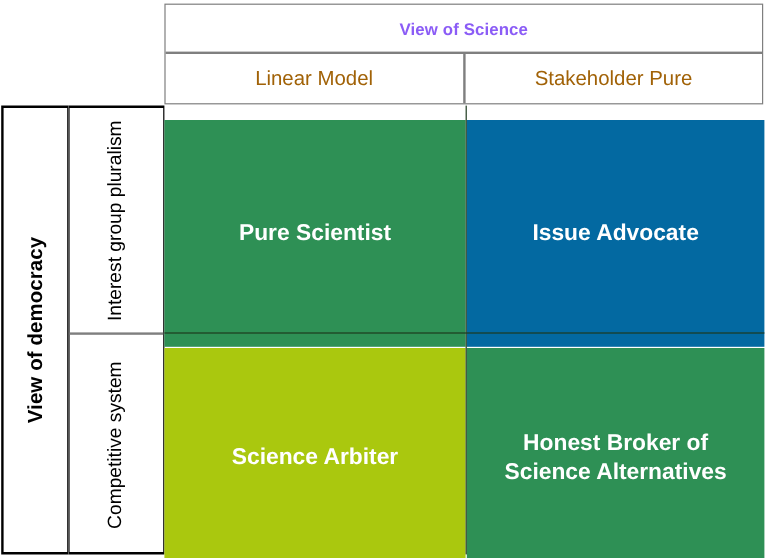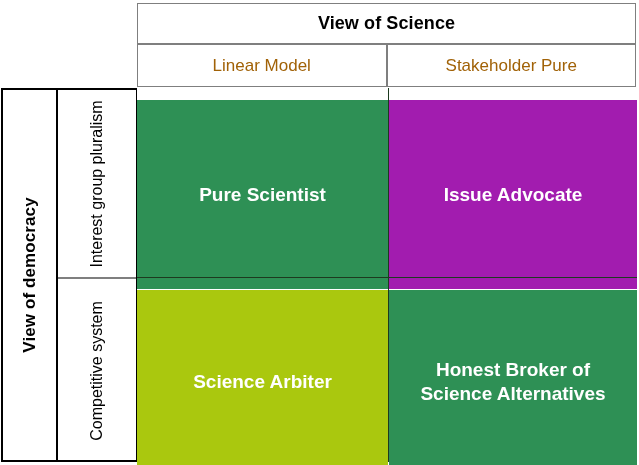--- a/index.html
+++ b/index.html
@@ -35,23 +35,23 @@
   }
   .col-header-top {
     height: 41px;
     border-bottom: 2px solid #7f7f7f;
     box-sizing: border-box;
     display: flex;
     align-items: center;
     justify-content: center;
   }
   .col-header-top-label {
-    font-size: 18px;
+    font-size: 14px;
     font-weight: bold;
-    color: #000000;
+    color: #8b5cf6;
     letter-spacing: 0.1px;
   }
   .col-header-bottom {
     height: 41px;
     display: flex;
     box-sizing: border-box;
   }
   .col-header-cell {
     flex: 1 1 0;
     display: flex;
@@ -218,21 +218,21 @@
 system</span>
     </div>
   </div>
 
   <div class="quadrant-grid">
 
     <div class="quadrant q-tl" style="background:#2e9055;">
       <span class="quadrant-label">Pure Scientist</span>
     </div>
 
-    <div class="quadrant q-tr" style="background:#a21caf;justify-content:center;">
+    <div class="quadrant q-tr" style="background:#0369a1;justify-content:center;">
       <span class="quadrant-label">Issue Advocate</span>
     </div>
 
     <div class="quadrant q-bl" style="background:#aac80e;">
       <span class="quadrant-label">Science Arbiter</span>
     </div>
 
     <div class="quadrant q-br" style="background:#2e9055;">
       <span class="quadrant-label">Honest Broker of
 Science Alternatives</span>

